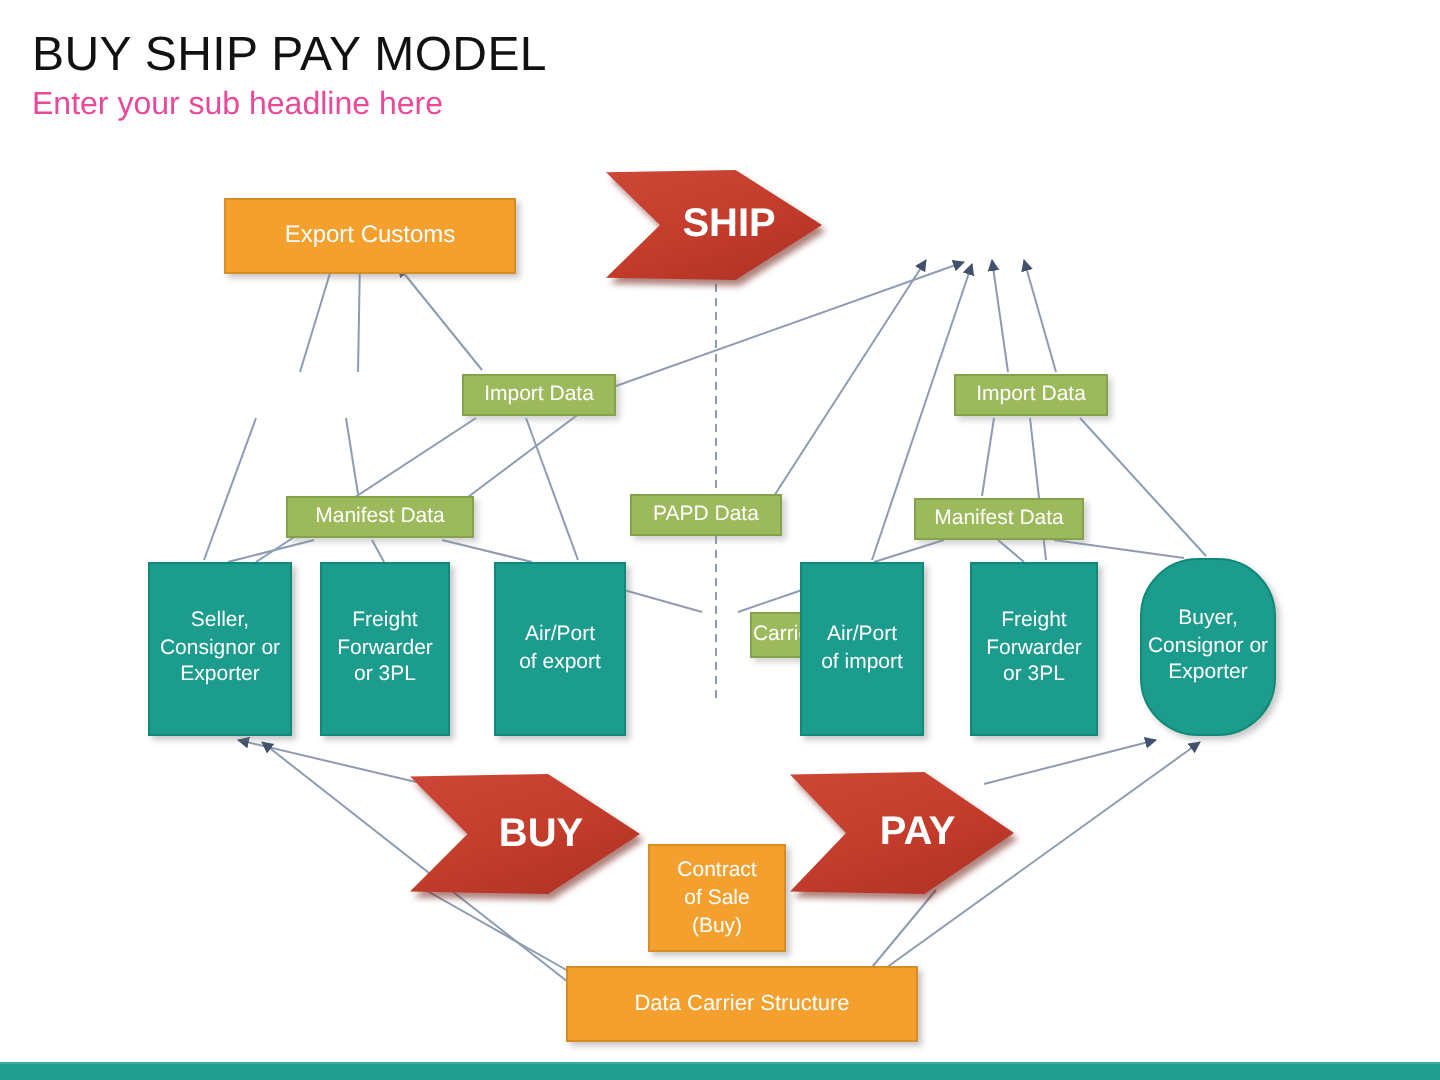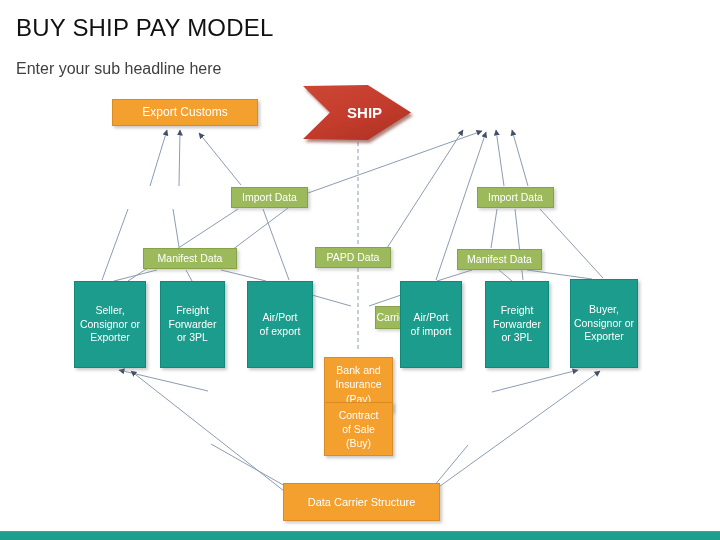--- a/index.html
+++ b/index.html
@@ -1,35 +1,35 @@
 <!DOCTYPE html>
 <html><head>
 <meta charset="utf-8">
 <style>
   html,body{margin:0;padding:0;}
   body{width:720px;height:540px;background:#ffffff;font-family:"Liberation Sans",sans-serif;overflow:hidden;}
   .slide{position:relative;width:720px;height:540px;background:#ffffff;}
 
   .title{position:absolute;left:16px;top:14px;font-size:24px;font-weight:normal;color:#111111;letter-spacing:.2px;}
-  .subtitle{position:absolute;left:16px;top:60px;font-size:16px;color:#404040;}
+  .subtitle{position:absolute;left:16px;top:44px;font-size:16px;color:#ec4899;}
 
   #edge-layer{position:absolute;left:0;top:0;width:720px;height:540px;pointer-events:none;}
 
   .node{position:absolute;box-sizing:border-box;display:flex;align-items:center;justify-content:center;
         text-align:center;color:#ffffff;white-space:pre-line;line-height:1.3;}
   .orange{background:#f4a02f;border:1px solid #d98b25;box-shadow:2px 2px 3px rgba(130,130,130,.45);font-size:12px;}
   .orange.small{font-size:10.5px;line-height:1.35;}
   .green{background:#9cba5c;border:1px solid #85a24a;box-shadow:2px 2px 3px rgba(140,140,140,.4);font-size:10.5px;}
   .teal{background:#1b9c8c;border:1px solid #10897b;box-shadow:2px 2px 3px rgba(130,130,130,.45);font-size:10.5px;padding:2px;}
 
   .chev-wrap{position:absolute;filter:drop-shadow(2.5px 3px 1.5px rgba(110,25,15,.55));}
   .chevron{width:100%;height:100%;display:flex;align-items:center;justify-content:center;
            background:linear-gradient(160deg,#cd4737 0%,#c23b2b 55%,#ab3123 100%);
            clip-path:polygon(0% 2%, 60% 0%, 100% 50%, 60% 100%, 0% 98%, 25% 50%);
-           color:#ffffff;font-weight:bold;font-size:15px;padding-left:14%;box-sizing:border-box;}
+           color:#ffffff;font-weight:bold;font-size:20px;padding-left:14%;box-sizing:border-box;}
 
   .bottom-bar{position:absolute;left:0;bottom:0;width:720px;height:8px;background:#1f9e8e;border-top:1px solid #36ab9c;}
 </style>
 </head>
 <body>
 
 <div class="slide">
 
   <div class="title">BUY SHIP PAY MODEL</div>
   <div class="subtitle">Enter your sub headline here</div>
@@ -68,21 +68,21 @@
         <line x1="208" y1="391" x2="119" y2="370" stroke="#8c9cb3" stroke-width="1" marker-end="url(#arrow)"></line>
         <line x1="284" y1="491" x2="131" y2="371" stroke="#8c9cb3" stroke-width="1" marker-end="url(#arrow)"></line>
         <line x1="492" y1="392" x2="578" y2="370" stroke="#8c9cb3" stroke-width="1" marker-end="url(#arrow)"></line>
         <line x1="436" y1="489" x2="600" y2="371" stroke="#8c9cb3" stroke-width="1" marker-end="url(#arrow)"></line>
         <line x1="211" y1="444" x2="285" y2="486" stroke="#8c9cb3" stroke-width="1"></line>
         <line x1="468" y1="445" x2="434" y2="486" stroke="#8c9cb3" stroke-width="1"></line>
         <line x1="358" y1="142" x2="358" y2="352" stroke="#8c9cb3" stroke-width="1" stroke-dasharray="4 3"></line>
       </g>
   </svg>
 
-  <div class="node orange" style="left:112px;top:99px;width:146px;height:27px;">Export Customs</div>
+  <div class="node orange" style="left:112px;top:99px;width:146px;height:38px;">Export Customs</div>
   <div class="chev-wrap" style="left:303px;top:85px;width:108px;height:55px;">
     <div class="chevron">SHIP</div>
   </div>
 
   <div class="node green" style="left:231px;top:187px;width:77px;height:21px;">Import Data</div>
   <div class="node green" style="left:477px;top:187px;width:77px;height:21px;">Import Data</div>
 
   <div class="node green" style="left:143px;top:248px;width:94px;height:21px;">Manifest Data</div>
   <div class="node green" style="left:315px;top:247px;width:76px;height:21px;">PAPD Data</div>
   <div class="node green" style="left:457px;top:249px;width:85px;height:21px;">Manifest Data</div>
@@ -94,27 +94,30 @@
 Forwarder
 or 3PL</div>
   <div class="node teal" style="left:247px;top:281px;width:66px;height:87px;">Air/Port
 of export</div>
   <div class="node green" style="left:330px;top:306px;width:35px;height:23px;margin-left:45px;">Carrier</div>
   <div class="node teal" style="left:400px;top:281px;width:62px;height:87px;">Air/Port
 of import</div>
   <div class="node teal" style="left:485px;top:281px;width:64px;height:87px;">Freight
 Forwarder
 or 3PL</div>
-  <div class="node teal" style="left:570px;top:279px;width:68px;height:89px;">Buyer,
+  <div class="node teal" style="left:570px;top:279px;width:68px;height:89px;border-radius:29px;">Buyer,
 Consignor or
 Exporter</div>
 
-  <div class="node orange small" style="left:324px;top:357px;width:69px;height:55px;">Bank and
-Insurance
-(Pay)</div>
-  <div class="node orange small" style="left:324px;top:402px;width:69px;height:54px;">Contract
+  <div class="chev-wrap" style="left:205px;top:387px;width:115px;height:60px;">
+    <div class="chevron">BUY</div>
+  </div>
+  <div class="chev-wrap" style="left:395px;top:386px;width:112px;height:61px;">
+    <div class="chevron">PAY</div>
+  </div>
+  <div class="node orange small" style="left:324px;top:422px;width:69px;height:54px;">Contract
 of Sale
 (Buy)</div>
 
-  <div class="node orange" style="left:283px;top:483px;width:157px;height:38px;font-size:11px;">Data Carrier Structure</div>
+  <div class="node orange" style="left:283px;top:483px;width:176px;height:38px;font-size:11px;">Data Carrier Structure</div>
 
   <div class="bottom-bar"></div>
 </div>
 
 </body></html>

